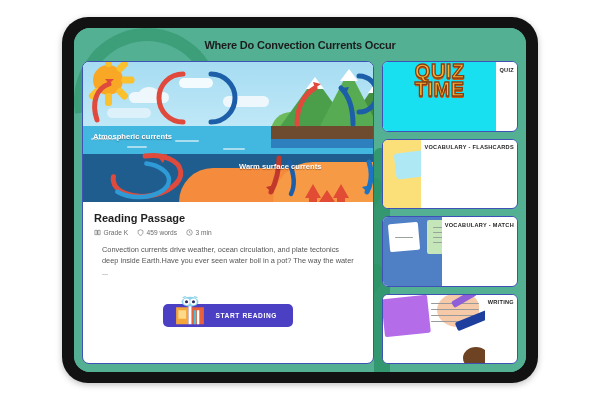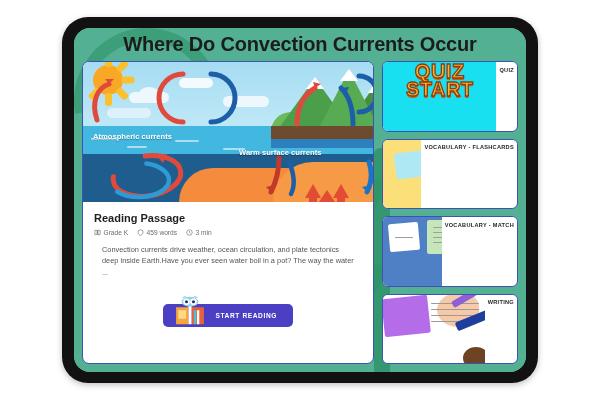--- a/index.html
+++ b/index.html
@@ -67,21 +67,21 @@
 
   
   #page-header {
     position: absolute;
     left: 0; top: 0; right: 0;
     height: 33px;
     display: flex; align-items: center; justify-content: center;
     z-index: 5;
   }
   #page-title {
-    font-size: 20px;
+    font-size: 11px;
     font-weight: bold;
     color: #1c1c1c;
     letter-spacing: -0.2px;
     white-space: nowrap;
   }
 
   
   #content-area {
     position: absolute;
     left: 0; top: 33px; right: 0; bottom: 0;
@@ -163,21 +163,21 @@
     background:#f58b3c; border-radius:60px 0 0 0;
   }
   #mantle2 { left:190px; top:100px; width:110px; height:40px; background:#f79a45; border-radius:40px 0 0 0; }
 
   .lbl-atmos, .lbl-warm {
     color:#ffffff; font-size:7.6px; font-weight:bold;
     text-shadow:0 1px 1px rgba(0,0,0,.35);
     white-space:nowrap;
   }
   .lbl-atmos { left:10px; top:70px; }
-  .lbl-warm { left:120px; top:86px;padding-left:36px; }
+  .lbl-warm { left:120px; top:100px;padding-left:36px; }
 
   
   #reading-body { padding:10px 11px 0 11px; flex:1; }
   #reading-passage-title {
     font-size:11px; font-weight:bold; color:#1f1f1f; margin-bottom:5px;
   }
   #reading-meta {
     display:flex; align-items:center; gap:9px; margin-bottom:8px;
   }
   .meta-item {
@@ -412,21 +412,21 @@
             </button>
           </div>
         </div>
       </div>
 
       <div id="activity-rail">
 
         <div class="activity-card">
           <div class="activity-thumb" id="quiz-thumb">
             <div id="quiz-word-1">QUIZ</div>
-            <div id="quiz-word-2">START</div>
+            <div id="quiz-word-2">TIME</div>
           </div>
           <div class="activity-label">QUIZ</div>
         </div>
 
         <div class="activity-card">
           <div class="activity-thumb" id="flash-thumb">
             <div class="flash-card-shape" id="flash-coral"></div>
             <div class="flash-card-shape" id="flash-pink"></div>
             <div class="flash-card-shape" id="flash-cyan"></div>
             <div class="squiggle" style="left:80px; top:12px; width:22px;"></div>

